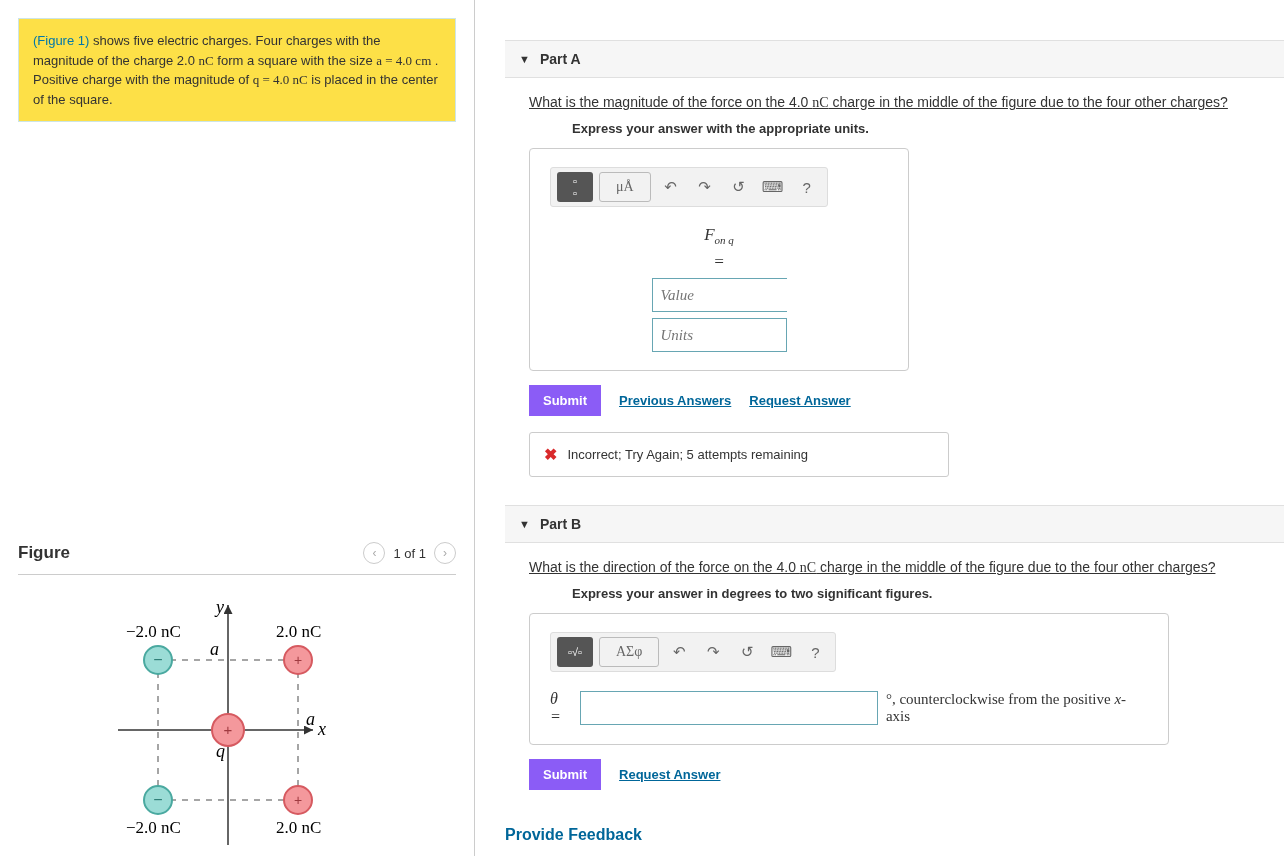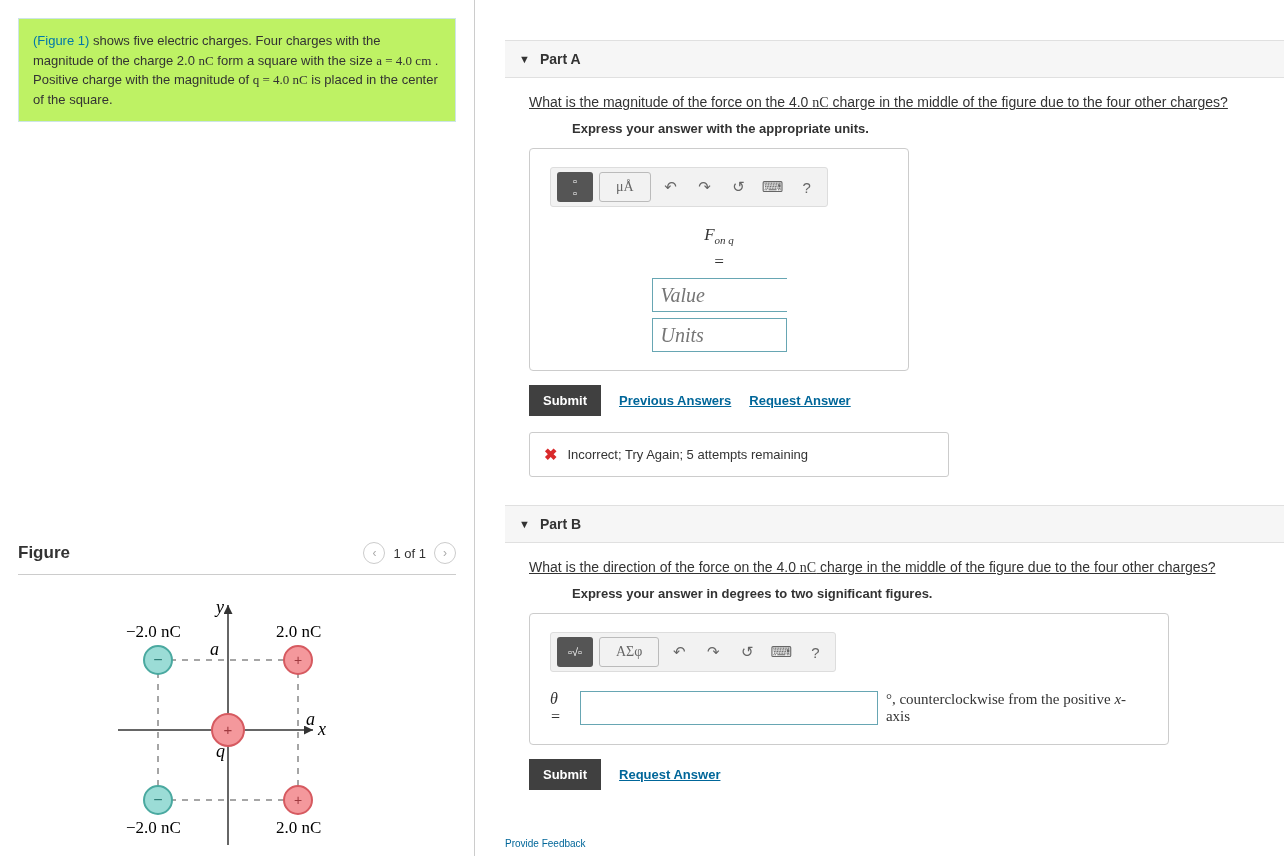--- a/index.html
+++ b/index.html
@@ -1,18 +1,18 @@
 <!DOCTYPE html>
 <html><head>
 <meta charset="utf-8">
 <style>
 * { box-sizing: border-box; margin: 0; padding: 0; }
 body { font-family: Arial, Helvetica, sans-serif; font-size: 13px; color: #333; background: #fff; display: flex; width: 1284px; height: 856px; }
 .left-panel { width: 475px; padding: 18px; border-right: 1px solid #ccc; }
-.problem-box { background: #bef264; border: 1px solid #cde5e6; padding: 12px 14px; font-size: 13px; line-height: 1.5; }
+.problem-box { background: #fde047; border: 1px solid #cde5e6; padding: 12px 14px; font-size: 13px; line-height: 1.5; }
 .problem-box .fig-link { color: #0077aa; }
 .math { font-family: "Times New Roman", serif; }
 .figure-section { margin-top: 420px; }
 .figure-title { font-size: 17px; font-weight: bold; }
 .figure-hr { border: none; border-top: 1px solid #ccc; margin-top: 10px; }
 .fig-nav { float: right; display: flex; align-items: center; gap: 8px; }
 .fig-nav-btn { width: 22px; height: 22px; border: 1px solid #ccc; border-radius: 50%; display: flex; align-items: center; justify-content: center; color: #aaa; cursor: pointer; font-size: 12px; }
 .figure-svg { margin-top: 20px; }
 .right-panel { flex: 1; padding: 40px 0 0 30px; }
 .part-header { background: #f6f6f6; border-top: 1px solid #e0e0e0; border-bottom: 1px solid #e0e0e0; padding: 10px 14px; font-weight: bold; font-size: 14px; display: flex; align-items: center; gap: 10px; }
@@ -21,32 +21,32 @@
 .question-text { font-size: 14px; margin-bottom: 10px; text-decoration: underline; }
 .instruct { font-weight: bold; font-size: 13px; margin-bottom: 12px; padding-left: 43px; }
 .answer-box { border: 1px solid #ccc; border-radius: 4px; padding: 18px 20px; width: 380px; }
 .answer-box-b { border: 1px solid #ccc; border-radius: 4px; padding: 18px 20px; width: 640px; display: flex; align-items: center; flex-wrap: wrap; }
 .toolbar { background: #f2f2f2; border: 1px solid #ddd; border-radius: 3px; padding: 4px 6px; display: inline-flex; align-items: center; gap: 6px; margin-bottom: 18px; }
 .tb-btn { width: 28px; height: 26px; display: flex; align-items: center; justify-content: center; border-radius: 3px; color: #666; font-size: 15px; }
 .tb-btn.dark { background: #555; color: #fff; font-size: 11px; height: 30px; width: 36px; }
 .tb-btn.light-bordered { border: 1px solid #bbb; font-family: "Times New Roman", serif; font-size: 14px; height: 30px; padding: 0 16px; width: auto; }
 .input-row { display: flex; align-items: center; gap: 6px; font-family: "Times New Roman", serif; font-size: 17px; font-style: italic; flex-direction: column; }
 .input-row .sub { font-size: 11px; font-style: italic; }
-.value-input, .units-input { border: 1px solid #67a6b3; height: 34px; font-size: 20px; font-style: italic; color: #aaa; font-family: "Times New Roman", serif; padding: 12px 8px; }
+.value-input, .units-input { border: 1px solid #67a6b3; height: 34px; font-size: 15px; font-style: italic; color: #aaa; font-family: "Times New Roman", serif; padding: 12px 8px; }
 .value-input { width: 135px; border-right: none; }
 .units-input { width: 135px; }
 .theta-input { border: 1px solid #67a6b3; height: 34px; width: 300px; }
 .submit-row { margin-top: 14px; display: flex; align-items: center; gap: 18px; }
-.submit-btn { background: #404040; color: #fff; border: none; padding: 8px 14px; font-size: 13px; font-weight: bold; cursor: pointer; }
+.submit-btn { background: #8b5cf6; color: #fff; border: none; padding: 8px 14px; font-size: 13px; font-weight: bold; cursor: pointer; }
 .link { color: #006699; text-decoration: underline; font-weight: bold; font-size: 13px; cursor: pointer; }
 .feedback-box { border: 1px solid #ccc; border-radius: 3px; padding: 12px 14px; margin-top: 16px; width: 420px; display: flex; align-items: center; gap: 10px; }
 .x-icon { color: #d9292b; font-size: 16px; font-weight: bold; }
 .feedback-text { font-weight: normal; font-size: 13px; }
 .suffix-text { font-family: "Times New Roman", serif; font-size: 15px; }
-.provide-feedback { color: #006699; font-size: 10px; margin-top: 20px; cursor: pointer; }
+.provide-feedback { color: #006699; font-size: 16px; margin-top: 8px; cursor: pointer; font-weight: bold; }
 </style>
 </head>
 <body>
 
 <div class="left-panel">
   <div class="problem-box">
     <span class="fig-link">(Figure 1)</span><span> shows five electric charges. Four charges with the magnitude of the charge 2.0 </span><span class="math">nC</span><span> form a square with the size </span><span class="math">a = 4.0 cm</span><span> . Positive charge with the magnitude of </span><span class="math">q = 4.0 nC</span><span> is placed in the center of the square.</span>
   </div>
 
   <div class="figure-section">

